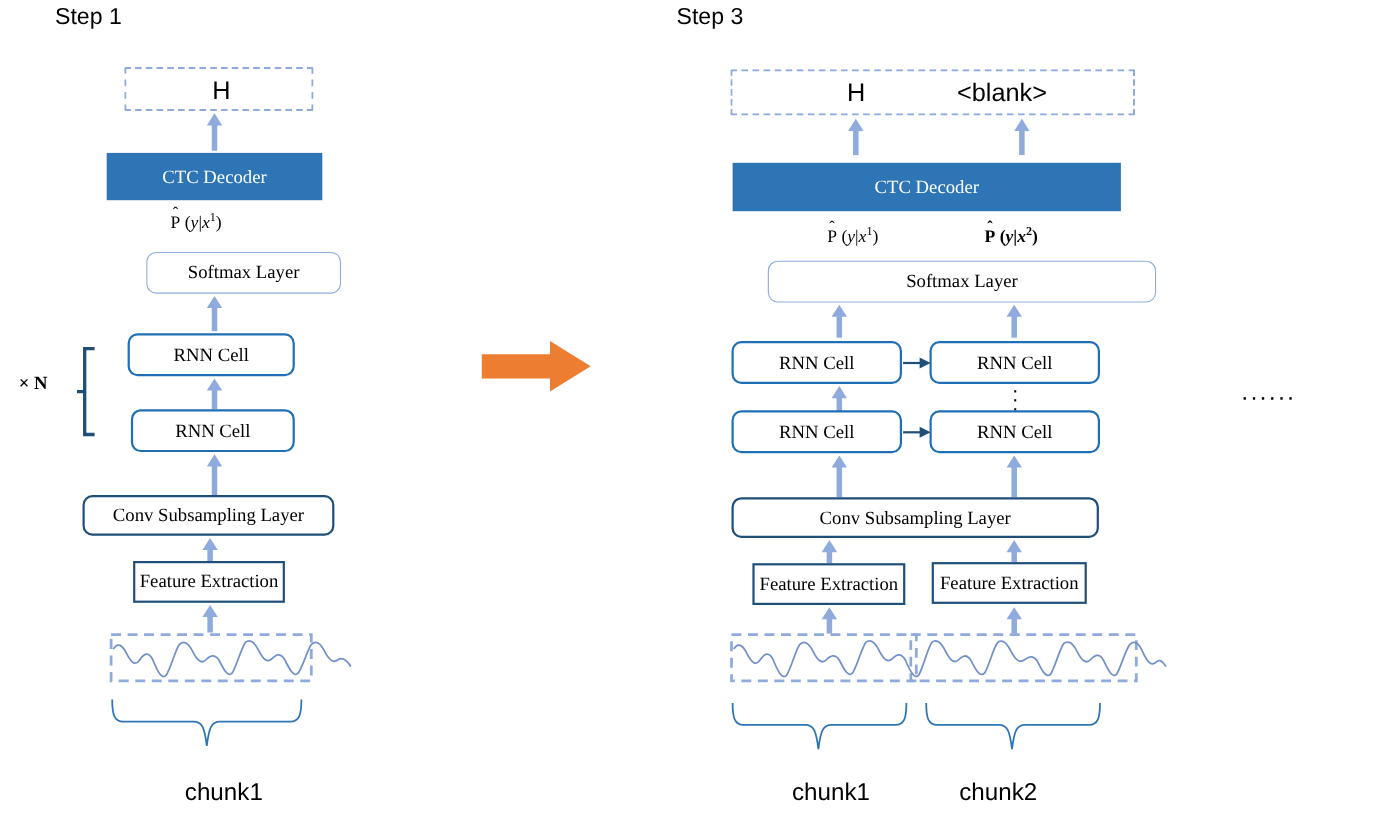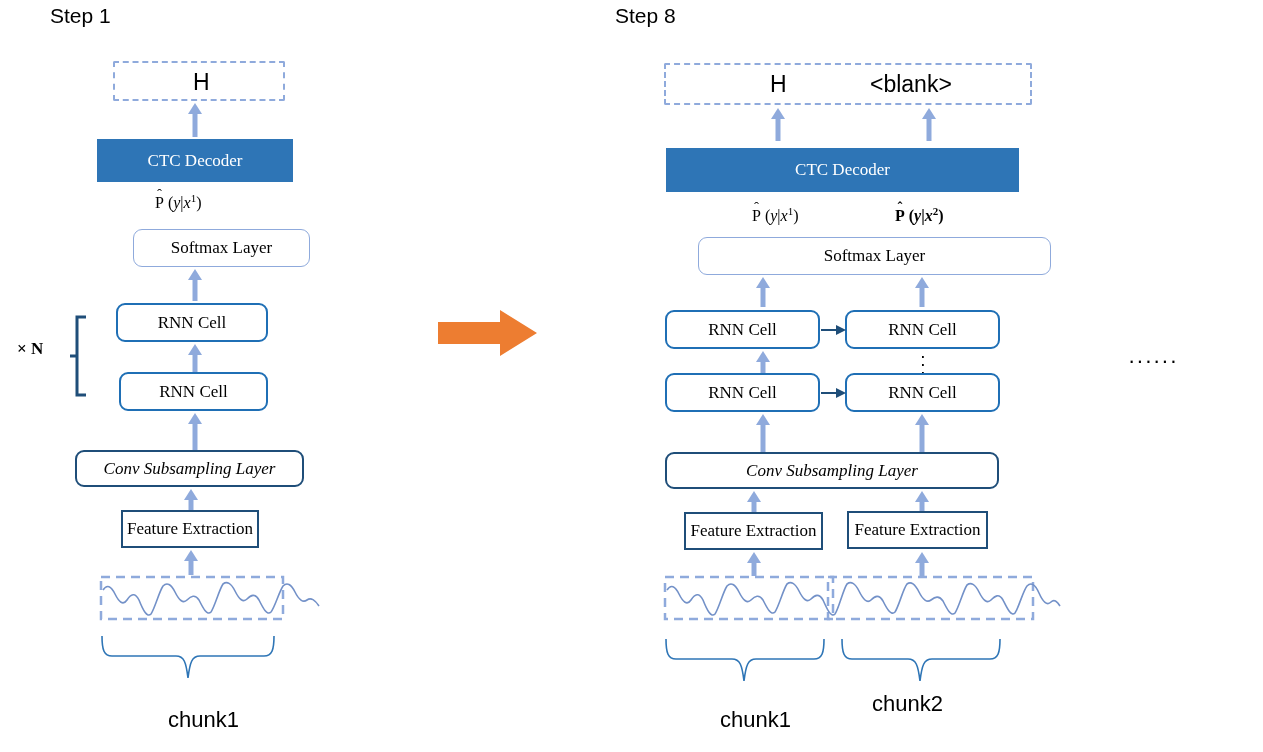--- a/index.html
+++ b/index.html
@@ -13,21 +13,21 @@
               white-space:nowrap;}
 
   
   .box{display:flex;align-items:center;justify-content:center;
        font-family:"Liberation Serif",serif;font-size:17px;color:#000;
        background:#ffffff;white-space:nowrap;}
   .box-dashed{border:2.5px dashed #8FAADC;border-radius:2px;background:transparent;
               font-family:"Liberation Sans",sans-serif;font-size:22px;}
   .box-solid-light{border:1.6px solid #8FAADC;border-radius:9px;margin-left:32px;}
   .box-rnn{border:2.2px solid #1F6FB5;border-radius:9px;text-align:right;}
-  .box-conv{border:2.2px solid #1F4E79;border-radius:9px;font-style:italic;}
+  .box-conv{border:2.2px solid #1F4E79;border-radius:9px;}
   .box-feat{border:2.2px solid #1F4E79;border-radius:0px;}
   .box-ctc{background:#2E75B6;border:none;border-radius:0;
            color:#ffffff;font-family:"Liberation Serif",serif;font-size:17px;}
 
   
   .tok{position:absolute;font-family:"Liberation Sans",sans-serif;font-size:23px;
        color:#000;white-space:nowrap;}
 
   
   .prob{font-family:"Liberation Serif",serif;font-size:16px;color:#000;
@@ -126,21 +126,21 @@
   <svg class="abs" style="left:98px;top:634px;width:186px;height:46px;">
     <path d="M4,2 C4,16 6,22 14,22 L78,22 C86,22 88,28 90,44
              C92,28 94,22 102,22 L166,22 C174,22 176,16 176,2" fill="none" stroke="#2E75B6" stroke-width="1.6"></path>
   </svg>
   <div class="abs chunk" style="left:168px;top:707px;">chunk1</div>
 
   <svg class="abs" style="left:438px;top:310px;width:100px;height:46px;">
     <polygon points="0,12 62,12 62,0 99,23 62,46 62,34 0,34" fill="#ED7D31"></polygon>
   </svg>
 
-  <div class="abs step-title" style="left:615px;top:4px;">Step 8</div>
+  <div class="abs step-title" style="left:615px;top:4px;">Step 3</div>
 
   <div class="abs box box-dashed" style="left:664px;top:63px;width:368px;height:42px;">
     <span class="tok" style="left:104px;top:6px;">H</span>
     <span class="tok" style="left:204px;top:6px;">&lt;blank&gt;</span>
   </div>
 
   <svg class="abs" style="left:769px;top:108px;width:18px;height:33px;">
     <line x1="9" y1="33" x2="9" y2="9" stroke="#8FAADC" stroke-width="5"></line>
     <polygon points="9,0 2,11 16,11" fill="#8FAADC"></polygon>
   </svg>
@@ -245,17 +245,17 @@
   <svg class="abs" style="left:662px;top:637px;width:172px;height:46px;">
     <path d="M4,2 C4,16 6,22 14,22 L70,22 C78,22 80,28 82,44
              C84,28 86,22 94,22 L152,22 C160,22 162,16 162,2" fill="none" stroke="#2E75B6" stroke-width="1.6"></path>
   </svg>
   <svg class="abs" style="left:838px;top:637px;width:172px;height:46px;">
     <path d="M4,2 C4,16 6,22 14,22 L70,22 C78,22 80,28 82,44
              C84,28 86,22 94,22 L152,22 C160,22 162,16 162,2" fill="none" stroke="#2E75B6" stroke-width="1.6"></path>
   </svg>
 
   <div class="abs chunk" style="left:720px;top:707px;">chunk1</div>
-  <div class="abs chunk" style="left:872px;top:691px;">chunk2</div>
+  <div class="abs chunk" style="left:872px;top:707px;">chunk2</div>
 
   <div class="abs dots6" style="left:1128px;top:348px;">······</div>
 
 </div>
 
 </body></html>

